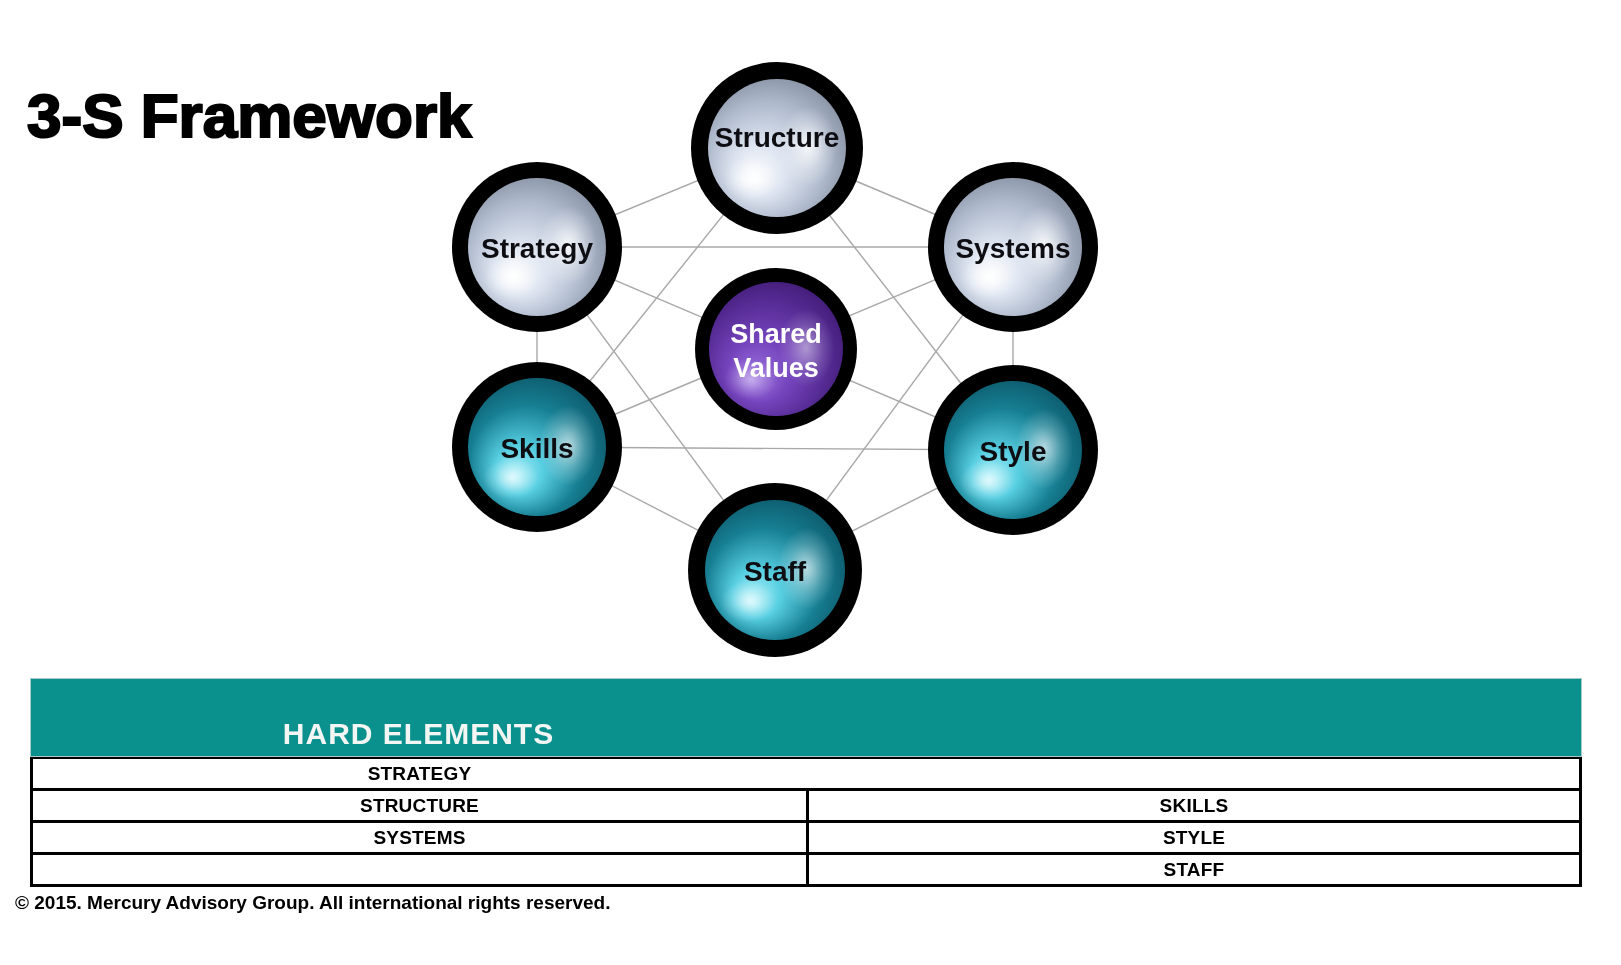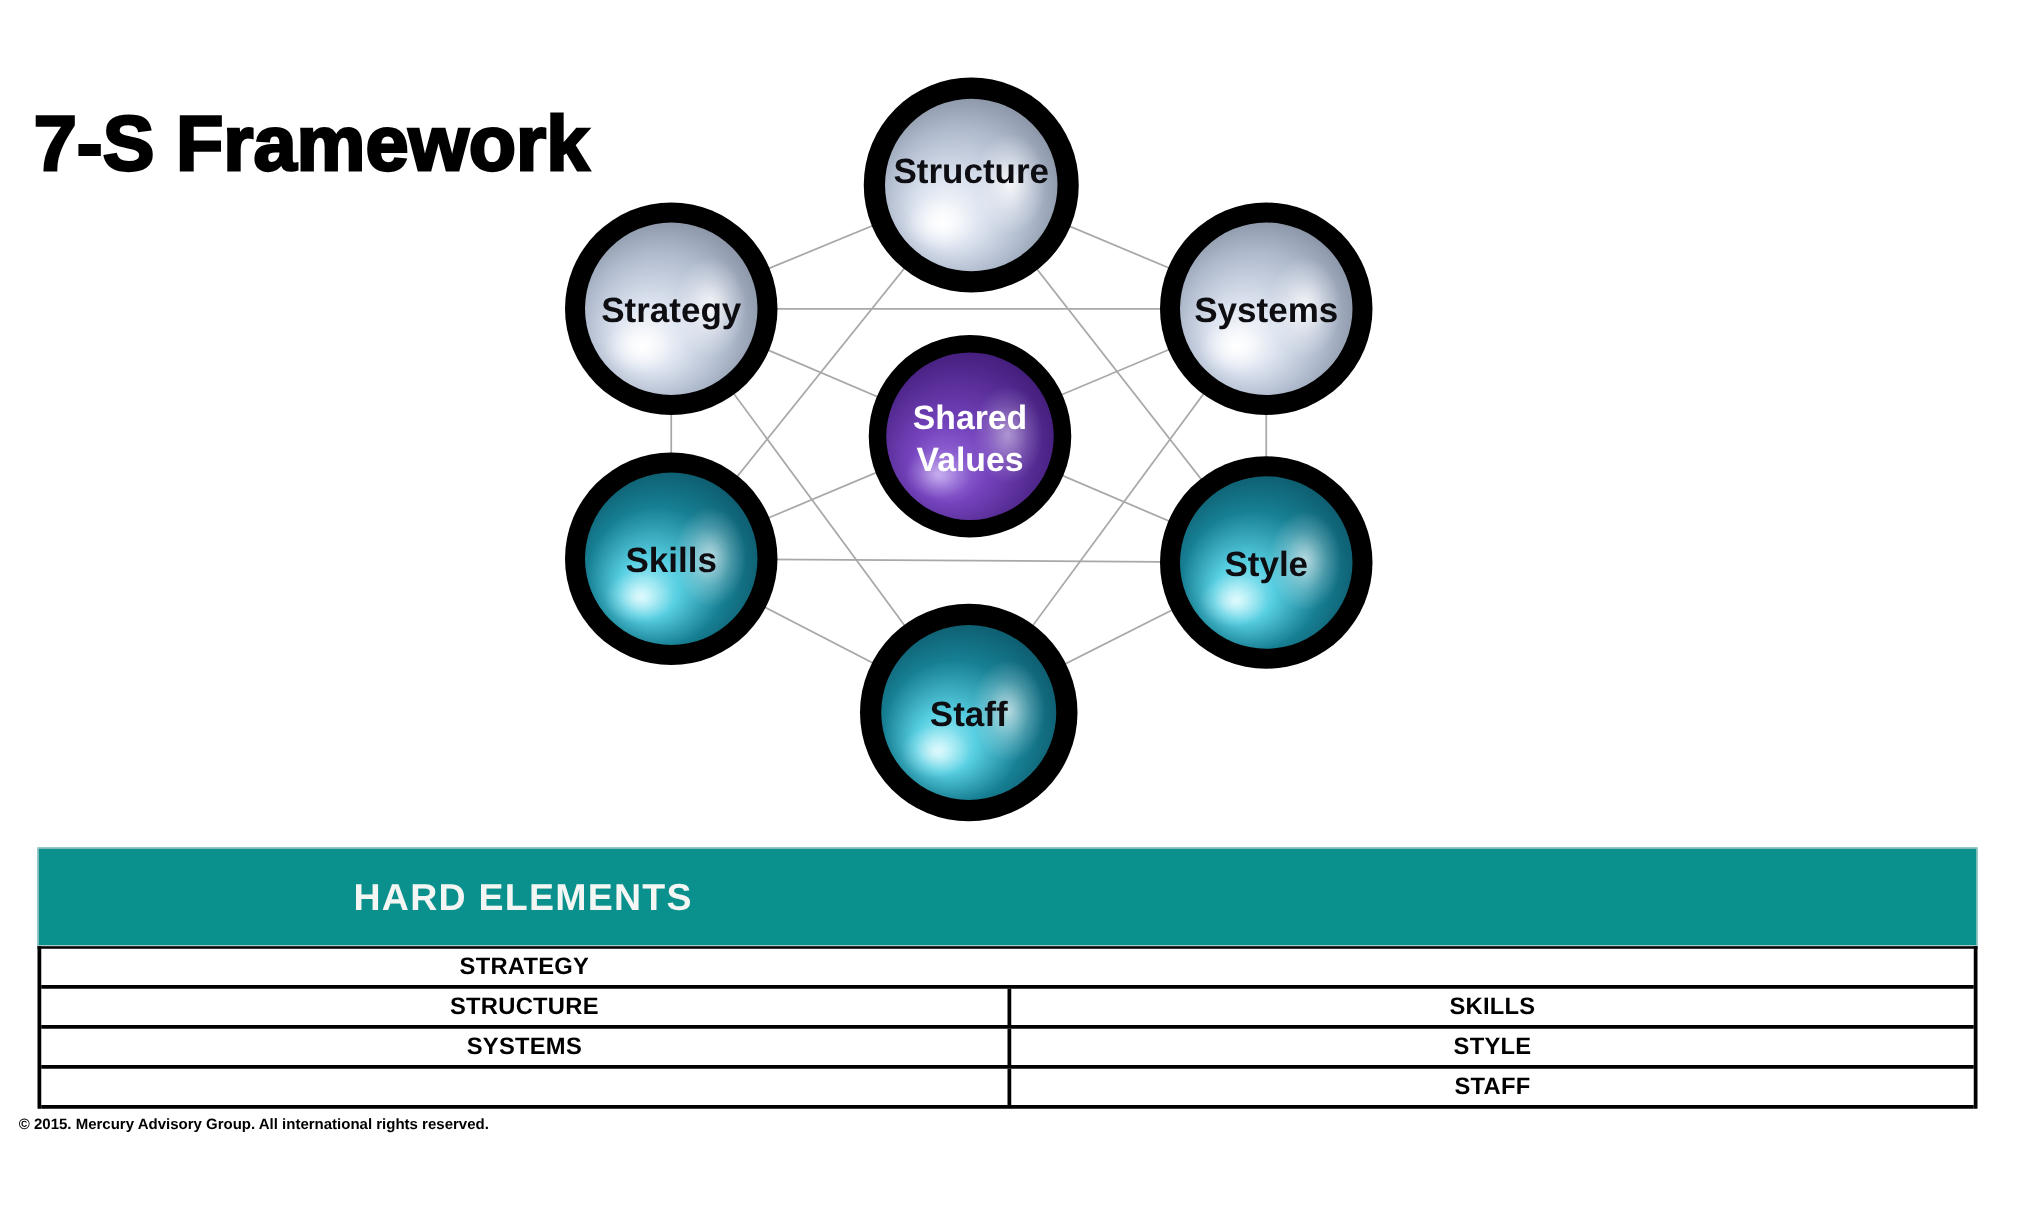--- a/index.html
+++ b/index.html
@@ -10,34 +10,34 @@
   #diagram-svg{position:absolute;left:0;top:0;}
   .connector{stroke:#a8a8a8;stroke-width:1.4;}
   .sphere-label{font-family:"Liberation Sans",sans-serif;font-size:28px;font-weight:700;
                 fill:#0d0d12;text-anchor:middle;}
   .sphere-label.light{fill:#ffffff;font-size:27px;}
   
   .table-wrap{position:absolute;left:30px;top:678px;width:1552px;}
   .band{height:79px;background:#0a918d;border:1px solid #a8c9c7;box-sizing:border-box;
         display:flex;align-items:flex-end;}
   .band-cell{width:50%;text-align:center;color:#f4f6f4;font-size:30px;font-weight:700;
-             letter-spacing:1px;padding-bottom:20px;}
+             letter-spacing:1px;padding-bottom:5px;}
   .grid{border-left:3px solid #000;border-right:3px solid #000;border-top:2px solid #000;box-sizing:border-box;}
   .grid-row{display:flex;height:29px;border-bottom:3px solid #000;}
   .grid-cell{width:50%;display:flex;align-items:center;justify-content:center;
              font-size:19px;font-weight:700;color:#000;letter-spacing:0.2px;}
   .grid-cell.right{border-left:3px solid #000;box-sizing:border-box;}
-  .footer{position:absolute;left:15px;top:892px;font-size:12px;font-weight:700;color:#000;text-align:right;}
+  .footer{position:absolute;left:15px;top:892px;font-size:19px;font-weight:700;color:#000;text-align:right;}
 </style>
 </head>
 <body>
 
 <div class="page">
 
-  <div class="title">7-S Framework</div>
+  <div class="title">3-S Framework</div>
 
   <svg id="diagram-svg" width="1621" height="672" viewBox="0 0 1621 672">
     <defs>
       <radialGradient id="g-silver" cx="0.5" cy="0.5" r="0.78" fx="0.33" fy="0.72">
         <stop offset="0" stop-color="#ffffff"></stop>
         <stop offset="0.25" stop-color="#dde4f0"></stop>
         <stop offset="0.55" stop-color="#aeb9cc"></stop>
         <stop offset="0.82" stop-color="#7e879a"></stop>
         <stop offset="1" stop-color="#4e5260"></stop>
       </radialGradient>

